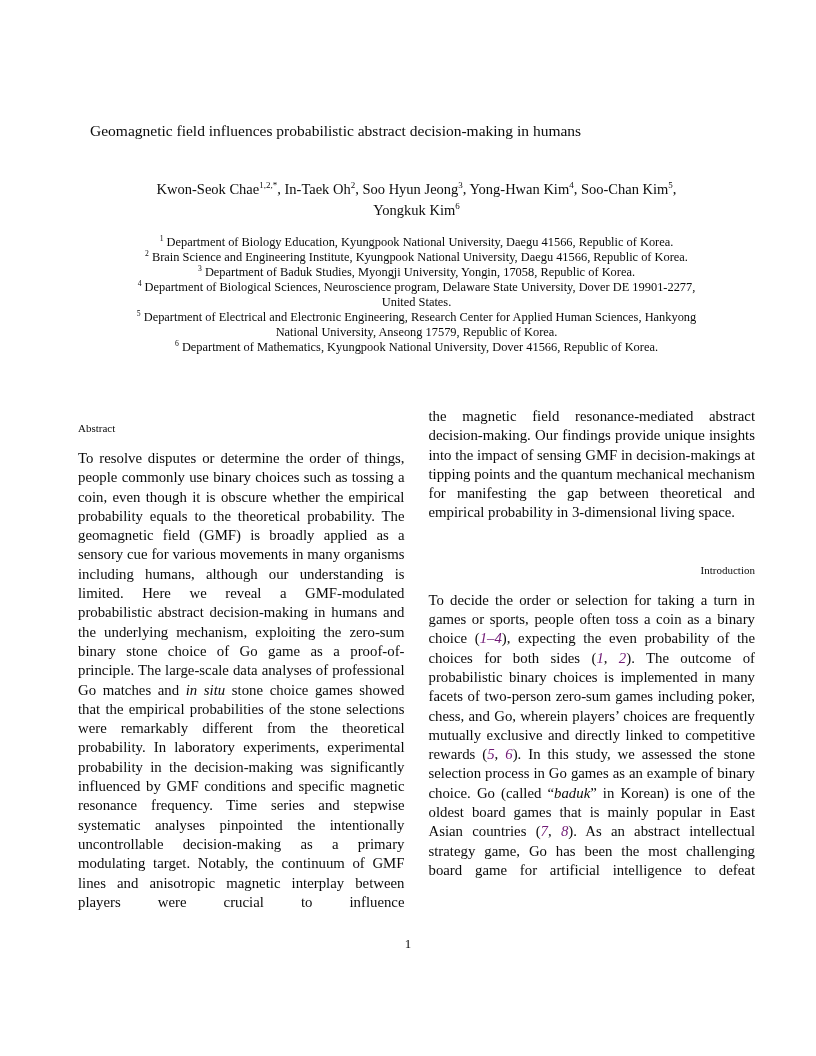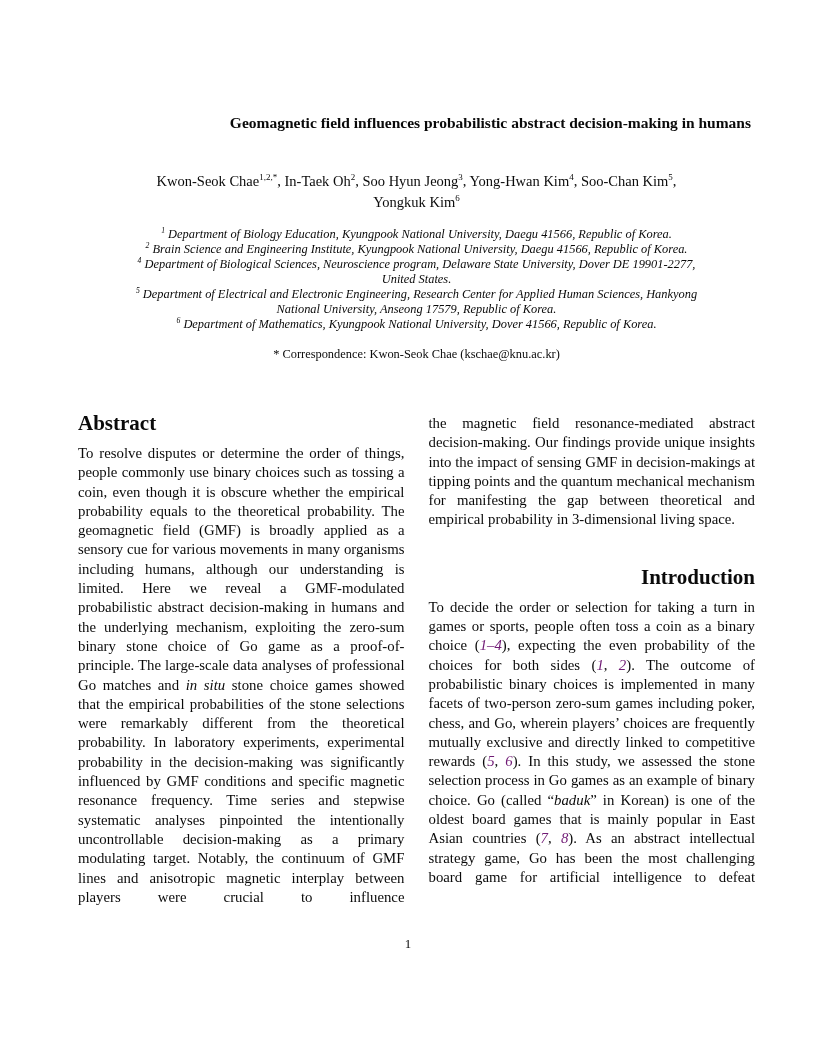--- a/index.html
+++ b/index.html
@@ -16,61 +16,60 @@
     overflow: hidden;
   }
   .page {
     position: absolute;
     inset: 0;
     padding: 109px 61px 0 78px;
     box-sizing: border-box;
   }
   .title {
     font-size: 15.5px;
-    font-weight: bold;
-    text-align: right;
-    margin: 4px;
+    font-weight: normal;
+    text-align: left;
+    margin: 12px;
     line-height: 20px;
   }
   .authors {
     margin-top: 38px;
     text-align: center;
     font-size: 14.5px;
     line-height: 21px;
   }
   .affiliations {
     margin-top: 14px;
     text-align: center;
     font-size: 12.4px;
     line-height: 15px;
   }
   .affil-line {
     white-space: pre-line;
-    font-style: italic;
   }
   .correspondence {
     margin-top: 15px;
     text-align: center;
     font-size: 12.4px;
     line-height: 15px;
   }
   .columns {
     margin-top: 52px;
     display: flex;
     gap: 24px;
   }
   .col {
     width: 326.5px;
     flex: 0 0 326.5px;
   }
   .heading {
-    font-size: 21px;
-    font-weight: bold;
+    font-size: 11px;
+    font-weight: normal;
     line-height: 19px;
-    margin: 0 0 11px 0;
+    margin: 12px 0 11px 0;
   }
   .intro-heading {
     margin-top: 38px;
     text-align: right;
   }
   .body-text {
     font-size: 14.8px;
     line-height: 19.3px;
     margin: 0;
     text-align: justify;
@@ -109,28 +108,28 @@
   <h1 class="title">Geomagnetic field influences probabilistic abstract decision-making in humans</h1>
 
   <div class="authors">
     <div class="author-line"><span>Kwon-Seok Chae</span><sup>1,2,*</sup><span>, In-Taek Oh</span><sup>2</sup><span>, Soo Hyun Jeong</span><sup>3</sup><span>, Yong-Hwan Kim</span><sup>4</sup><span>, Soo-Chan Kim</span><sup>5</sup><span>,</span></div>
     <div class="author-line"><span>Yongkuk Kim</span><sup>6</sup></div>
   </div>
 
   <div class="affiliations">
     <div class="affil-line"><sup>1</sup><span> Department of Biology Education, Kyungpook National University, Daegu 41566, Republic of Korea.</span></div>
     <div class="affil-line"><sup>2</sup><span> Brain Science and Engineering Institute, Kyungpook National University, Daegu 41566, Republic of Korea.</span></div>
+    <div class="affil-line"><sup>3</sup><span> Department of Baduk Studies, Myongji University, Yongin, 17058, Republic of Korea.</span></div>
     <div class="affil-line"><sup>4</sup><span> Department of Biological Sciences, Neuroscience program, Delaware State University, Dover DE 19901-2277,
 United States.</span></div>
     <div class="affil-line"><sup>5</sup><span> Department of Electrical and Electronic Engineering, Research Center for Applied Human Sciences, Hankyong
 National University, Anseong 17579, Republic of Korea.</span></div>
     <div class="affil-line"><sup>6</sup><span> Department of Mathematics, Kyungpook National University, Dover 41566, Republic of Korea.</span></div>
   </div>
 
-  <div class="correspondence">* Correspondence: Kwon-Seok Chae (kschae@knu.ac.kr)</div>
 
   <div class="columns">
     <div class="col">
       <h2 class="heading">Abstract</h2>
       <p class="body-text cont"><span>To resolve disputes or determine the order of things, people commonly use binary choices such as tossing a coin, even though it is obscure whether the empirical probability equals to the theoretical probability. The geomagnetic field (GMF) is broadly applied as a sensory cue for various movements in many organisms including humans, although our understanding is limited. Here we reveal a GMF-modulated probabilistic abstract decision-making in humans and the underlying mechanism, exploiting the zero-sum binary stone choice of Go game as a proof-of-principle. The large-scale data analyses of professional Go matches and </span><span class="i">in situ</span><span> stone choice games showed that the empirical probabilities of the stone selections were remarkably different from the theoretical probability. In laboratory experiments, experimental probability in the decision-making was significantly influenced by GMF conditions and specific magnetic resonance frequency. Time series and stepwise systematic analyses pinpointed the intentionally uncontrollable decision-making as a primary modulating target. Notably, the continuum of GMF lines and anisotropic magnetic interplay between players were crucial to influence</span></p>
     </div>
     <div class="col">
       <p class="body-text"><span>the magnetic field resonance-mediated abstract decision-making. Our findings provide unique insights into the impact of sensing GMF in decision-makings at tipping points and the quantum mechanical mechanism for manifesting the gap between theoretical and empirical probability in 3-dimensional living space.</span></p>
       <h2 class="heading intro-heading">Introduction</h2>
       <p class="body-text cont"><span>To decide the order or selection for taking a turn in games or sports, people often toss a coin as a binary choice (</span><span class="cite">1–4</span><span>), expecting the even probability of the choices for both sides (</span><span class="cite">1</span><span>, </span><span class="cite">2</span><span>). The outcome of probabilistic binary choices is implemented in many facets of two-person zero-sum games including poker, chess, and Go, wherein players’ choices are frequently mutually exclusive and directly linked to competitive rewards (</span><span class="cite">5</span><span>, </span><span class="cite">6</span><span>). In this study, we assessed the stone selection process in Go games as an example of binary choice. Go (called “</span><span class="i">baduk</span><span>” in Korean) is one of the oldest board games that is mainly popular in East Asian countries (</span><span class="cite">7</span><span>, </span><span class="cite">8</span><span>). As an abstract intellectual strategy game, Go has been the most challenging board game for artificial intelligence to defeat</span></p>

